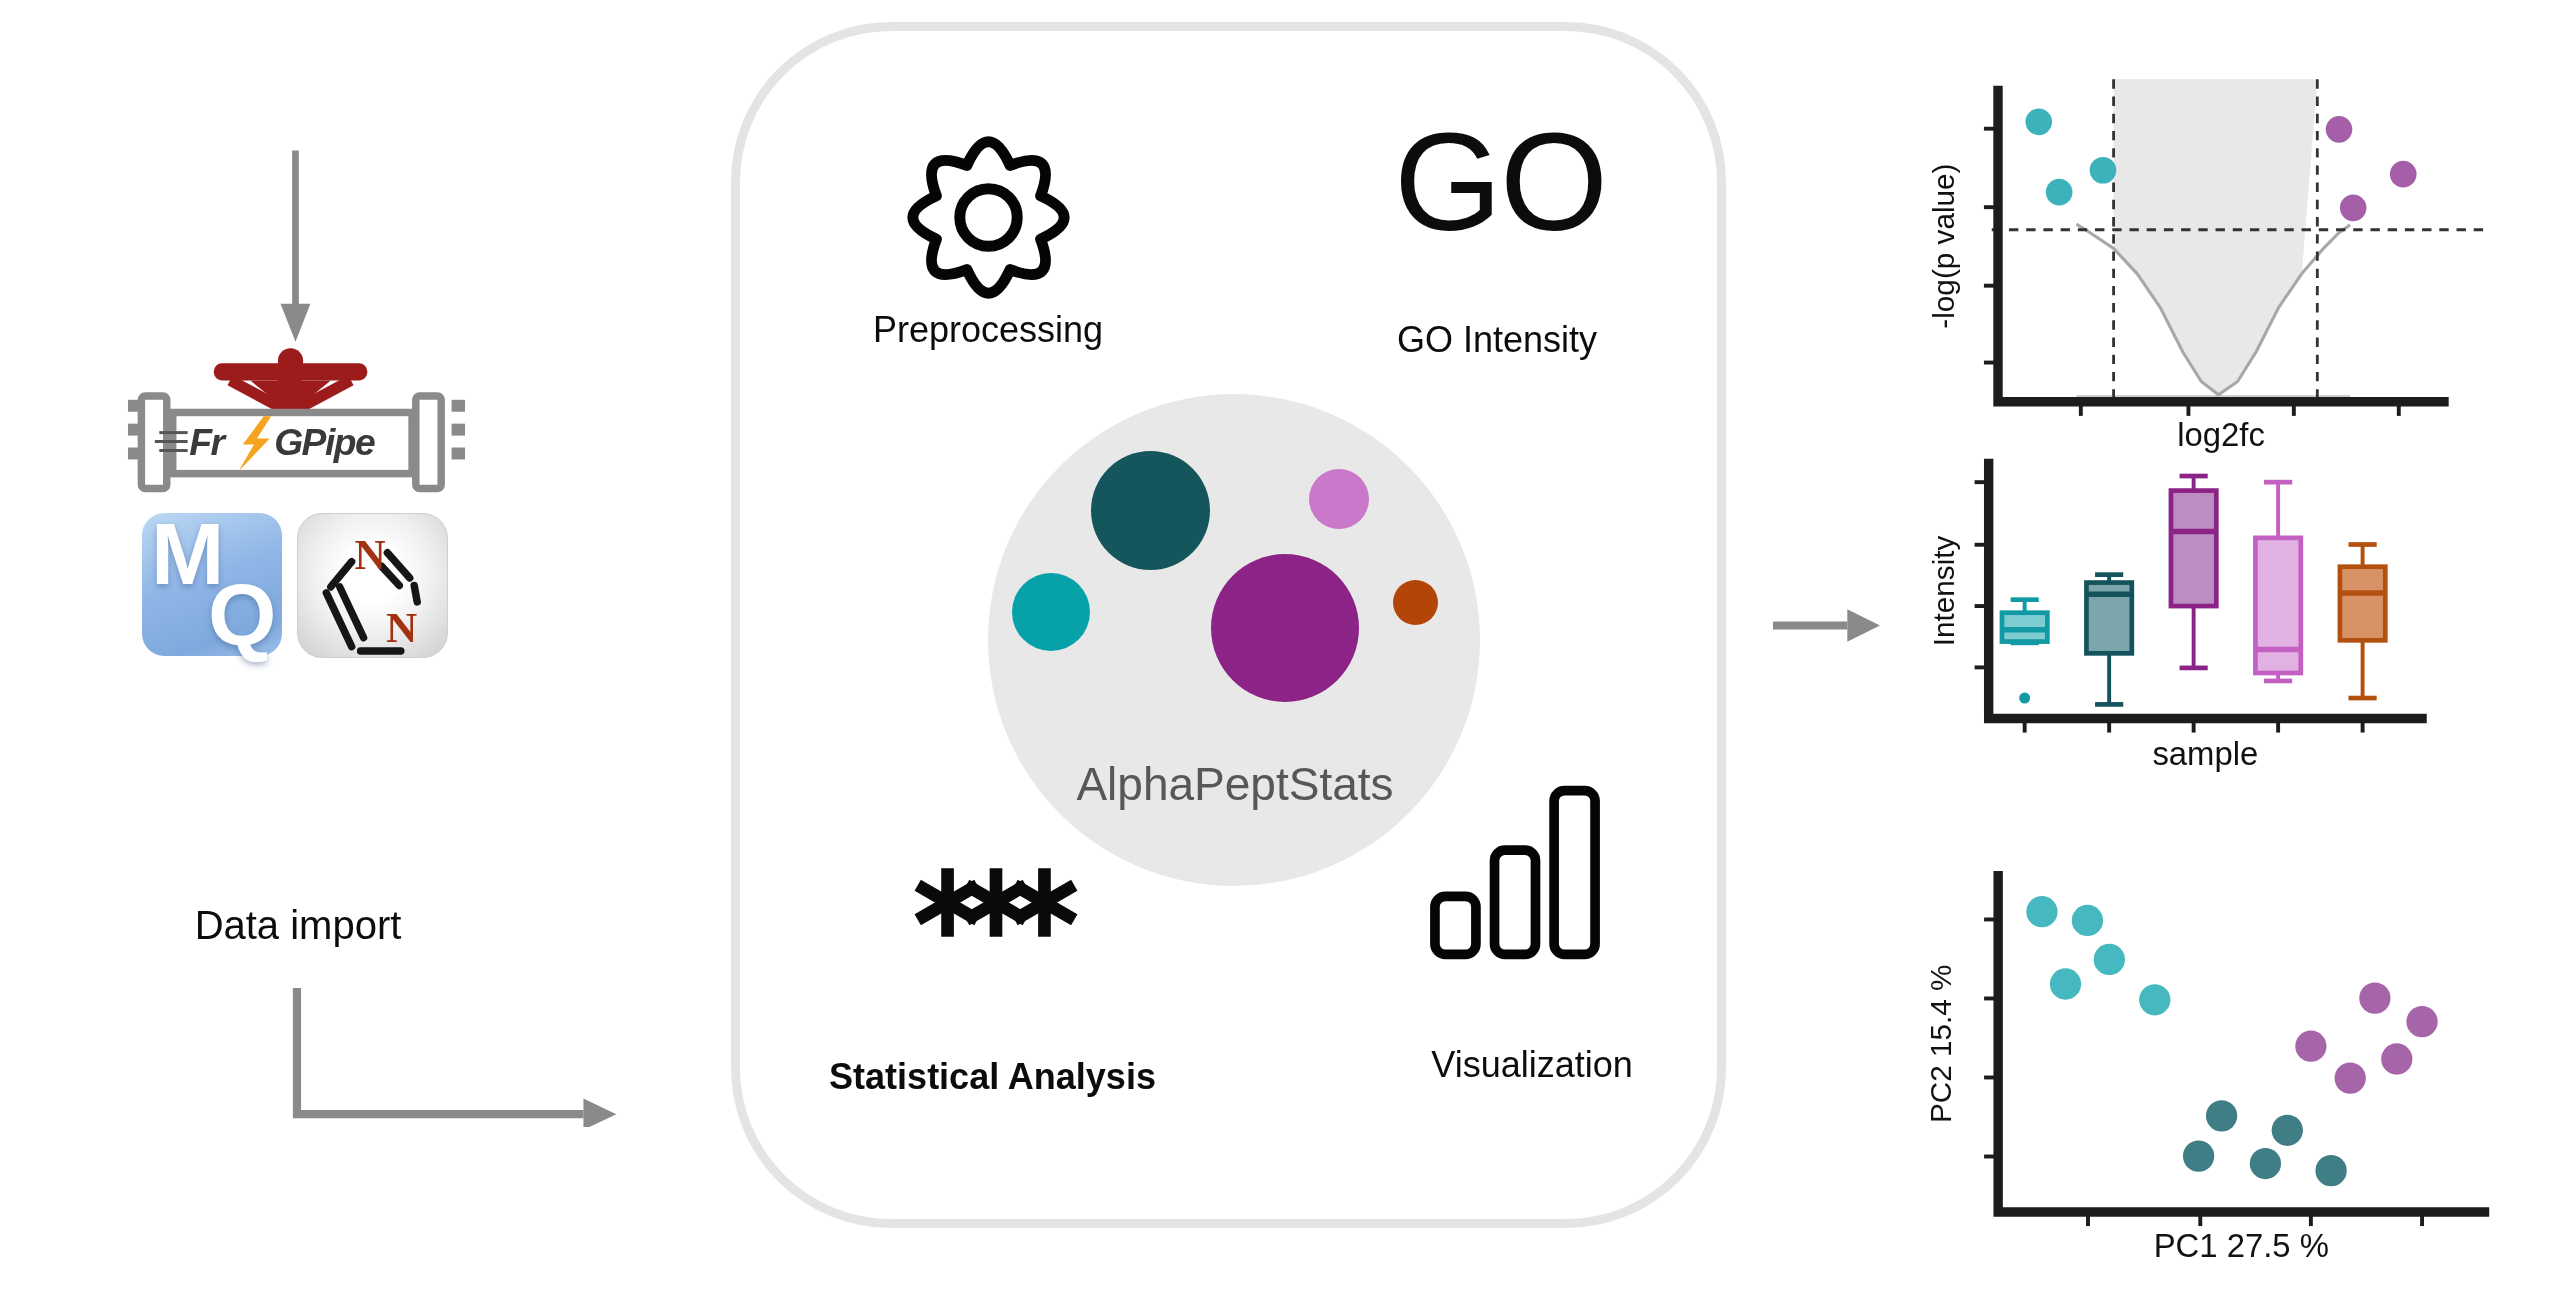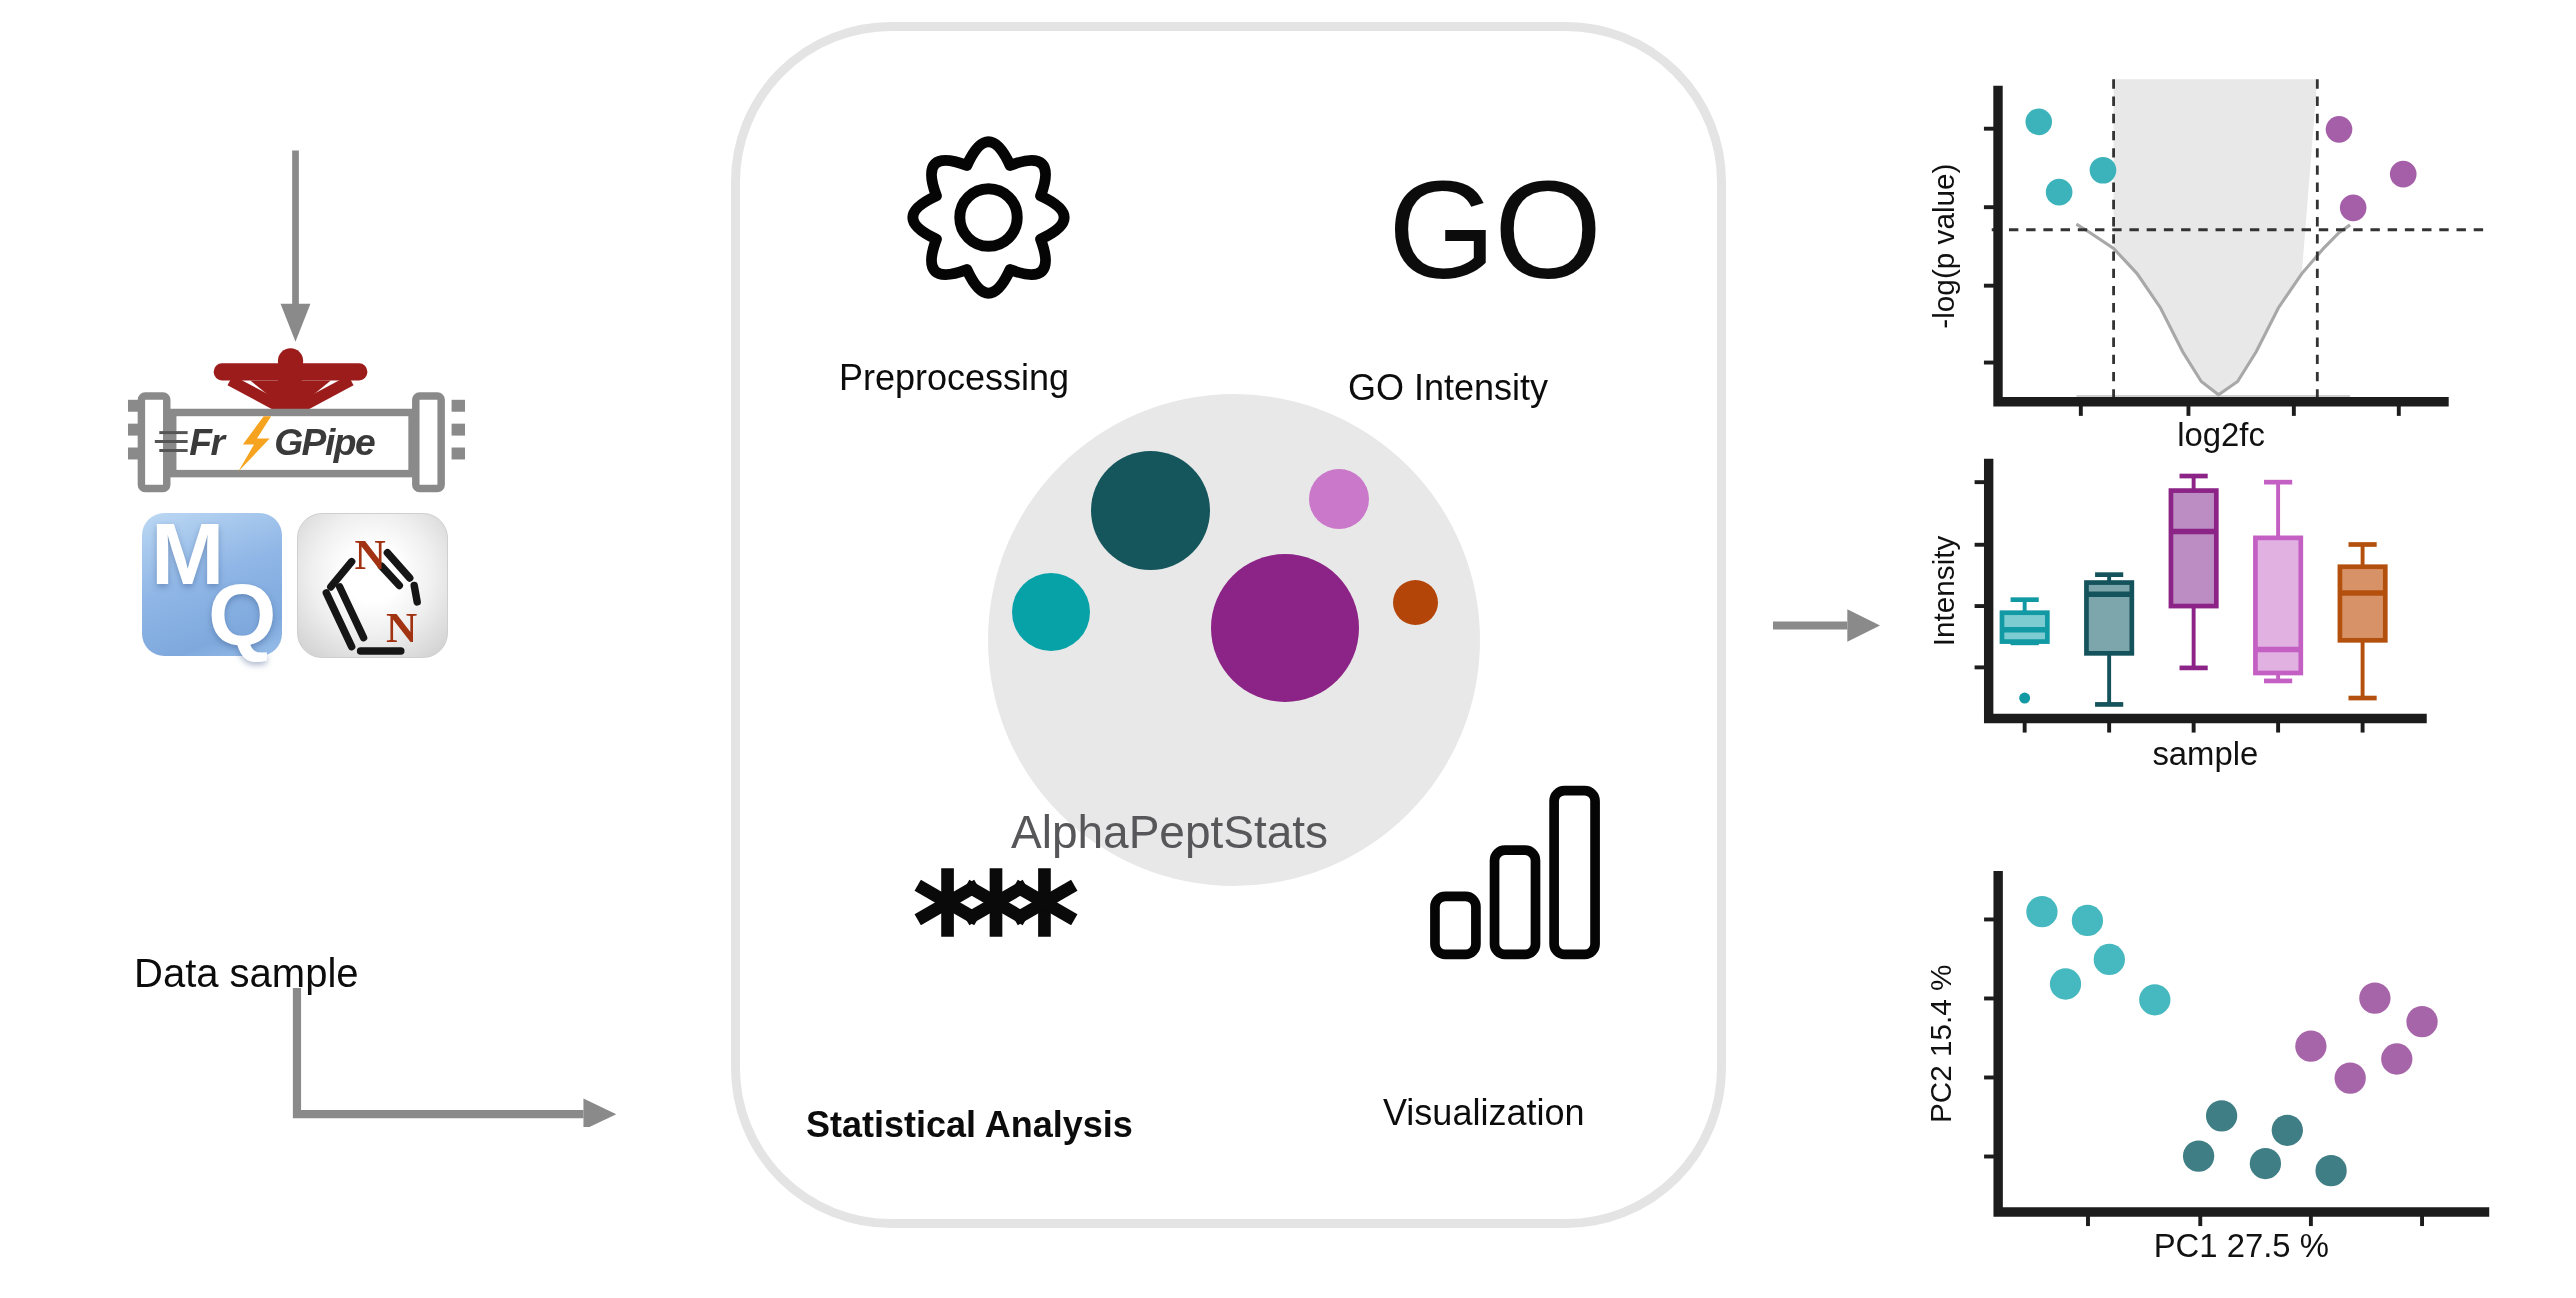--- a/index.html
+++ b/index.html
@@ -1,19 +1,19 @@
 <!DOCTYPE html>
 <html style="font-size:12px"><head>
 <meta charset="utf-8">
 <style>
   html,body{margin:0;padding:0;background:#fff;}
   #canvas{position:relative;width:2576px;height:1298px;background:#fff;overflow:hidden;
           font-family:"Liberation Sans","DejaVu Sans",sans-serif;color:#0c0c0c;}
   .abs{position:absolute;}
-  .ctr{margin-top:48px;}
+  .ctr{text-align:center;}
   #title{left:36px;top:66px;font-size:45px;white-space:nowrap;}
   #data-import{left:134px;top:903px;width:328px;font-size:40px;}
   
   #mq-tile{left:142px;top:513px;width:140px;height:143px;border-radius:22.4px;
            background:linear-gradient(160deg,#bcd8f3 0%,#8fb6e6 45%,#7fa9dd 80%,#9ac0ea 100%);}
   #mq-tile .lt{position:absolute;color:#fff;font-weight:bold;font-size:88px;line-height:1;
                text-shadow:0 3px 6px rgba(50,80,130,.4);}
   #mq-m{left:9px;top:-3px;} #mq-q{left:66px;top:58px;}
   #diann-tile{left:297px;top:513px;width:149px;height:143px;border-radius:25px;border:0.7px solid #cfcfcf;
               background:radial-gradient(circle at 50% 42%,#ffffff 25%,#efefef 55%,#cdcdcd 100%);}
@@ -86,21 +86,21 @@
         <line x1="120" y1="52" x2="150" y2="86"></line>
         <line x1="112" y1="70" x2="136" y2="96"></line>
         <line x1="156" y1="96" x2="160" y2="118"></line>
       </g>
       <text x="76" y="74" font-size="58" font-weight="bold" font-family="Liberation Serif, DejaVu Serif, serif" fill="#a23312">N</text>
       <text x="118" y="172" font-size="58" font-weight="bold" font-family="Liberation Serif, DejaVu Serif, serif" fill="#a23312">N</text>
     </svg>
   </div>
 
 
-  <div id="data-import" class="abs ctr">Data sample</div>
+  <div id="data-import" class="abs ctr">Data import</div>
 
   <svg class="abs" style="left:291px;top:985px" width="332" height="142" viewBox="0 0 445 190">
     <polyline points="8,4 8,173 392,173" fill="none" stroke="#8a8a8a" stroke-width="11"></polyline>
     <polygon points="392,152 392,194 436,173" fill="#8a8a8a"></polygon>
   </svg>
 
   <div id="center-box" class="abs"></div>
 
   <svg class="abs" style="left:899px;top:128px" width="179" height="179" viewBox="-120 -120 240 240">
     <g transform="scale(1.4)" stroke="#050505" stroke-width="10.5" fill="#fff" stroke-linejoin="round">

